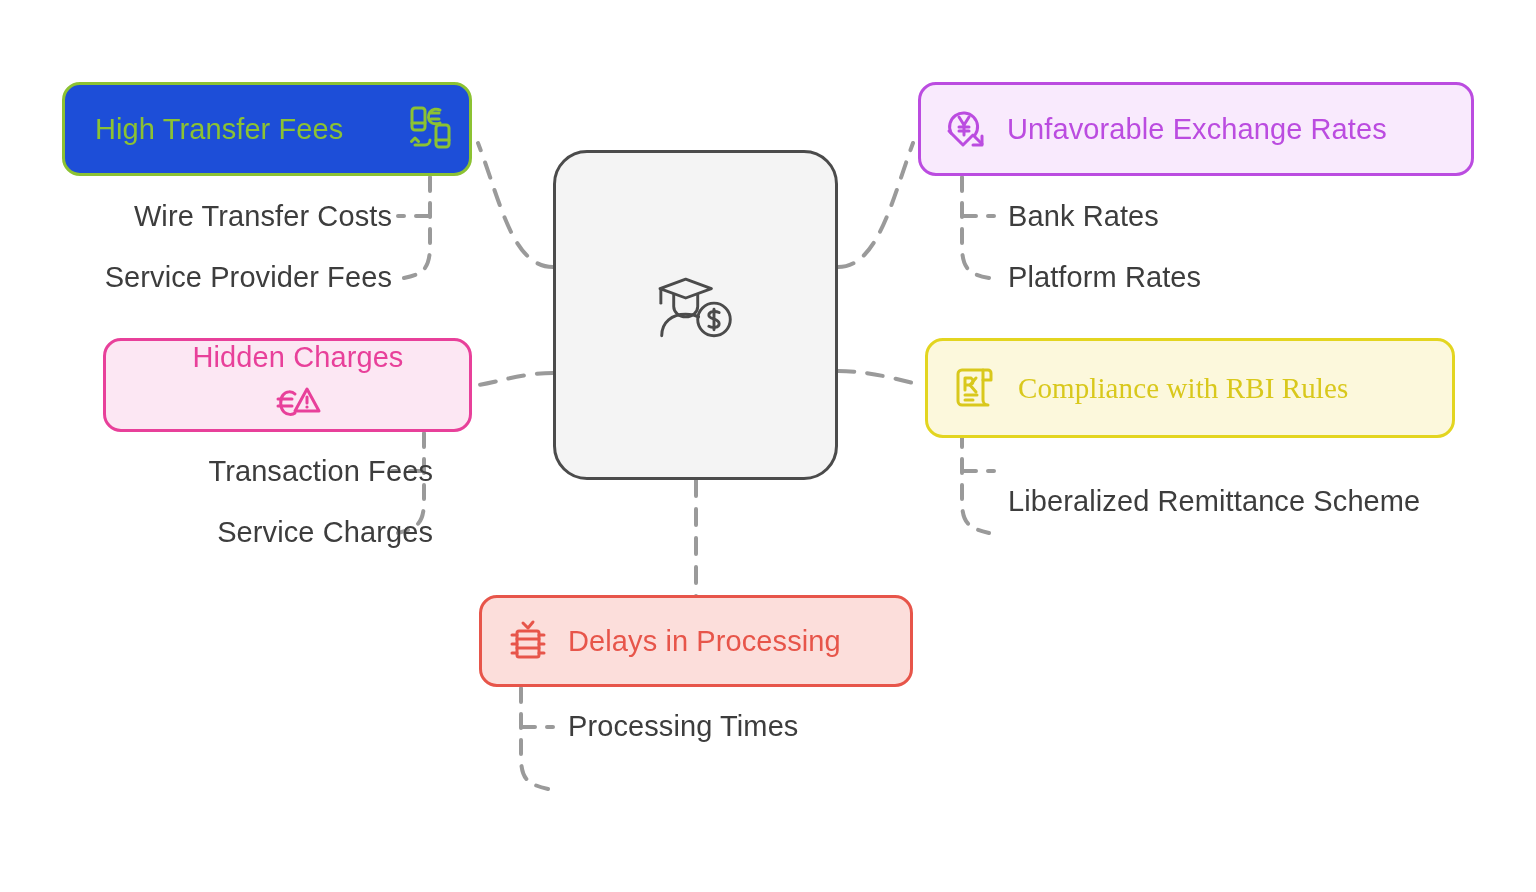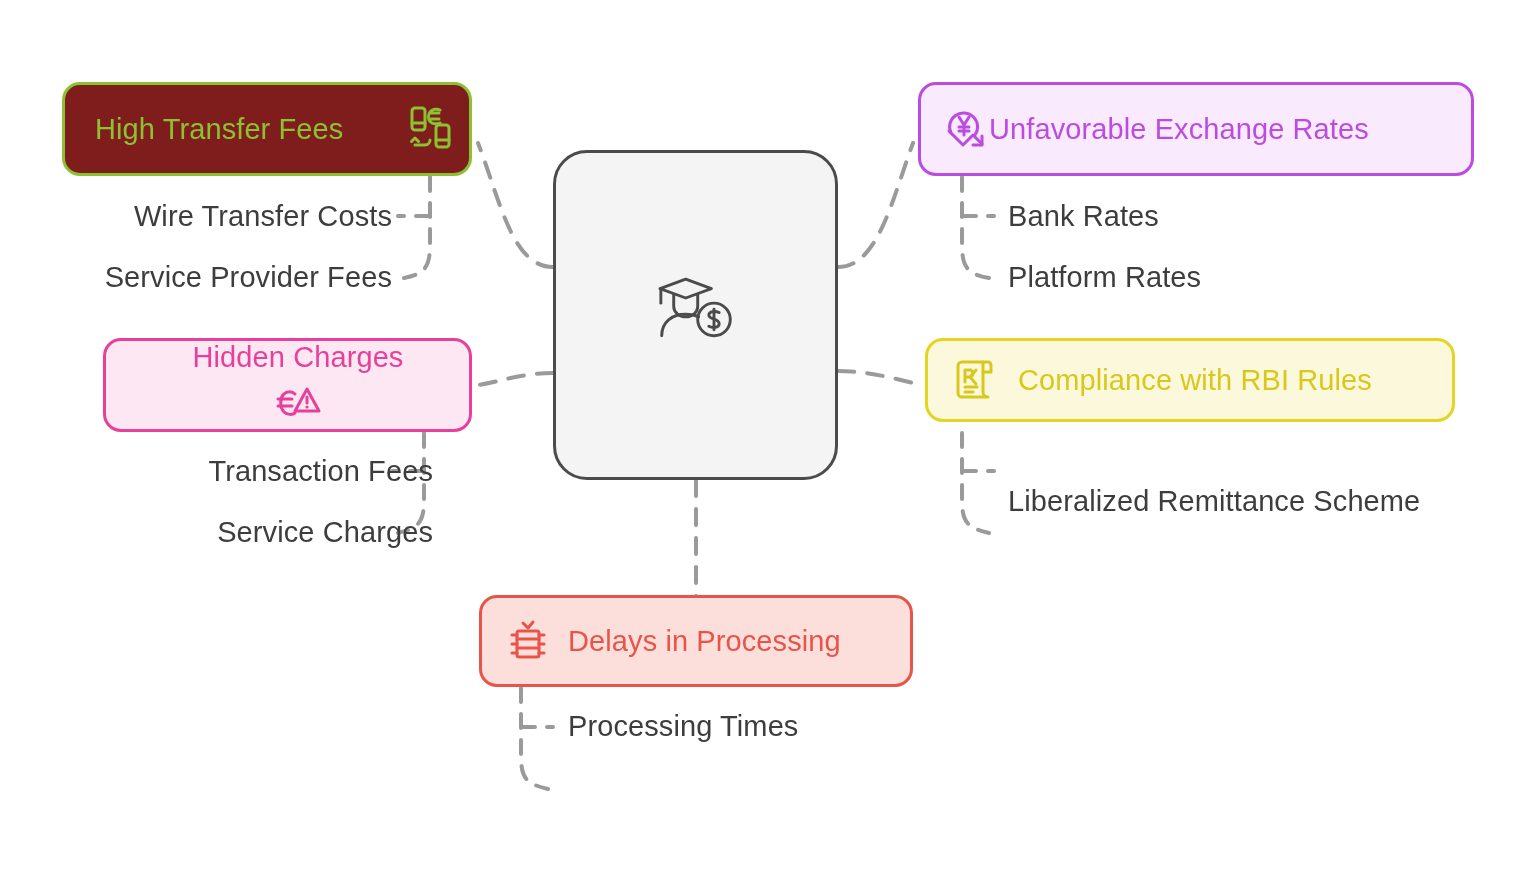--- a/index.html
+++ b/index.html
@@ -75,23 +75,23 @@
     height: 48px;
     flex: 0 0 48px;
   }
 
   
   #pill-green   { left: 62px;  top: 82px;  width: 410px; height: 94px;
                   padding: 0 14px 0 30px; justify-content: space-between; }
   #pill-pink    { left: 103px; top: 338px; width: 369px; height: 94px;
                   padding: 0 14px 0 35px; justify-content: space-between; flex-direction: column; }
   #pill-purple  { left: 918px; top: 82px;  width: 556px; height: 94px;
-                  padding: 0 22px 0 20px; }
-  #pill-yellow  { left: 925px; top: 338px; width: 530px; height: 84px;
-                  padding: 0 22px 0 22px; gap: 20px; }
+                  padding: 0 22px 0 20px; gap: 18px; }
+  #pill-yellow  { left: 925px; top: 338px; width: 530px; height: 100px;
+                  padding: 0 22px 0 22px; gap: 20px; font-family: Liberation Serif, serif; }
   #pill-red     { left: 479px; top: 595px; width: 434px; height: 92px;
                   padding: 0 14px 0 22px; gap: 16px; }
 
   
   .sub {
     position: absolute;
     font-size: 29px;
     color: #3d3d3d;
     white-space: nowrap;
     letter-spacing: .1px;
@@ -156,21 +156,21 @@
       <path d="M38 6 L68 17 L38 28 L8 17 Z"></path>
       <path d="M9 18 L9 34"></path>
       <path d="M24 24 L24 38 A14 12 0 0 0 52 38 L52 24"></path>
       <path d="M10 72 C10 56 22 47 38 47 C44 47 49 48 53 50"></path>
       <circle cx="71" cy="53" r="19"></circle>
       <path d="M77 45 C73 43 65 43 65 48 C65 53 77 52 77 58 C77 63 69 63 65 61"></path>
       <path d="M71 41 L71 65"></path>
     </svg>
   </div>
 
-  <div class="pill" id="pill-green" style="background:#7f1d1d;border-color:#8cc232;">
+  <div class="pill" id="pill-green" style="background:#1d4ed8;border-color:#8cc232;">
     <span class="pill-label" style="color:#8cc232;">High Transfer Fees</span>
     <svg class="pill-icon" viewBox="0 0 48 48" fill="none" stroke="#8cc232" stroke-width="3" stroke-linecap="round" stroke-linejoin="round">
       <rect x="5" y="3" width="13" height="22" rx="3"></rect>
       <path d="M5 18 H18"></path>
       <rect x="29" y="20" width="13" height="22" rx="3"></rect>
       <path d="M29 35 H42"></path>
       <path d="M32 8 H24 M32 14 H24 M33 5 C30 3.6 25 4 23 7 C20.8 10.5 21 14.5 23.6 17 C25.6 19 30 19.4 33 18"></path>
       <path d="M8 40 H18 A5 5 0 0 0 23 35"></path>
       <path d="M4.5 36.5 L8 33 L11.5 36.5"></path>
     </svg>

